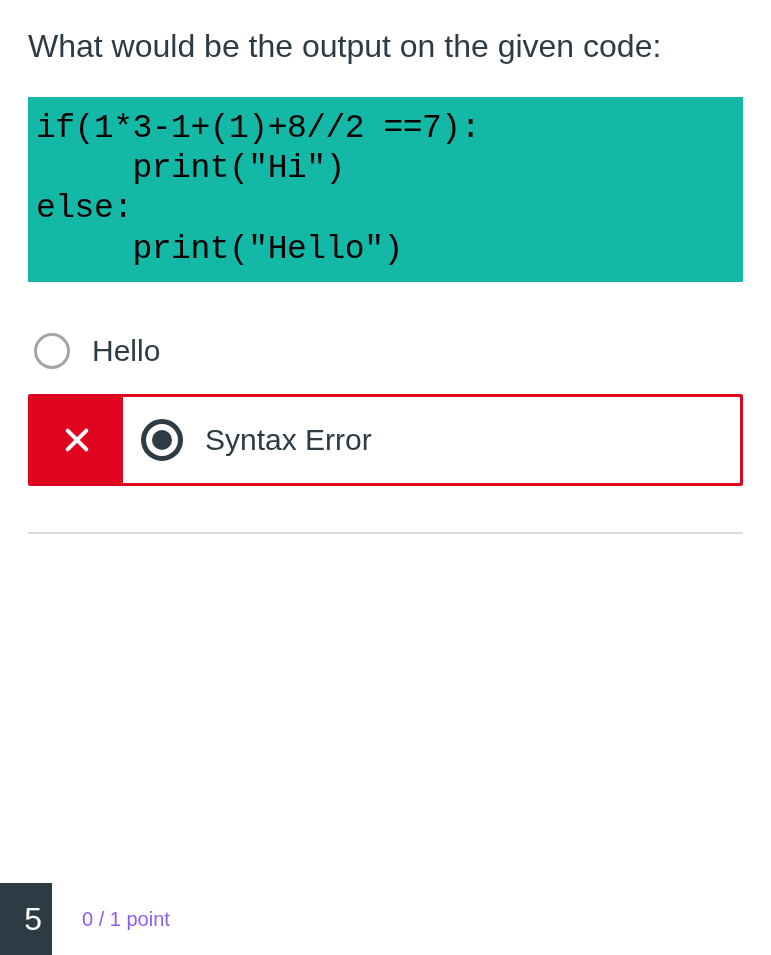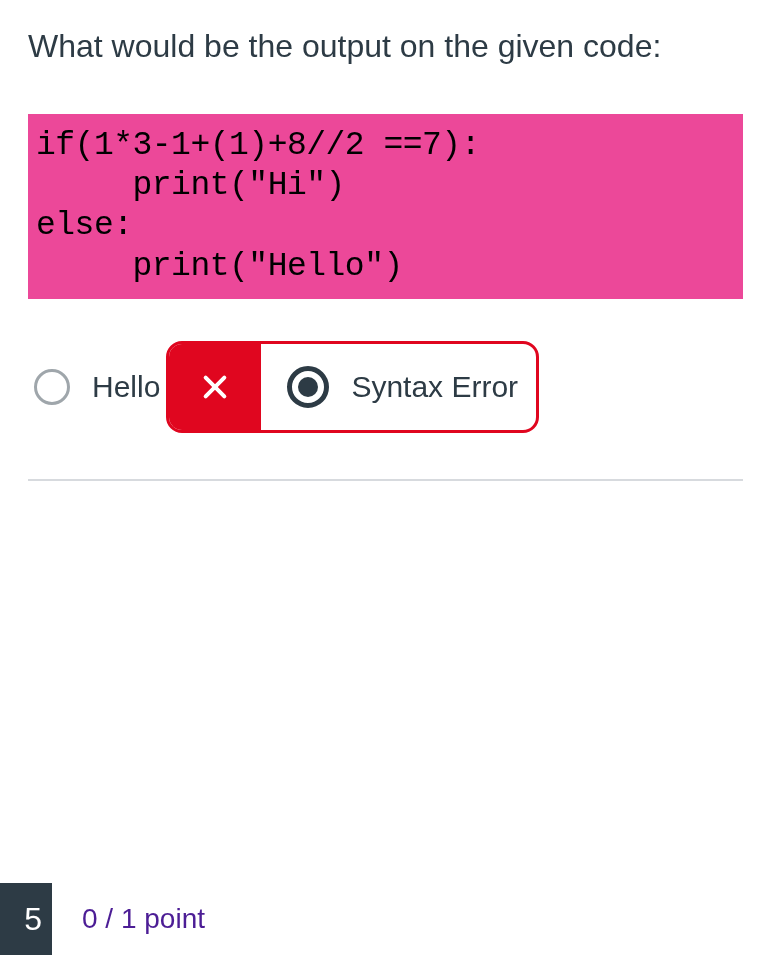--- a/index.html
+++ b/index.html
@@ -15,36 +15,36 @@
       color: #2d3b45;
       position: relative;
     }
     .question-container {
       padding: 24px 28px 0 28px;
     }
     .question-text {
       font-size: 32px;
       line-height: 1.4;
       color: #2d3b45;
-      margin-bottom: 45px;
+      margin-bottom: 28px;
     }
     .code-block {
-      background: #ec4899;
+      background: #14b8a6;
       padding: 12px 8px 12px 8px;
       font-family: 'Courier New', Courier, monospace;
       font-size: 33px;
       line-height: 1.22;
       color: #000;
       white-space: pre;
       margin-bottom: 34px;
       letter-spacing: -0.5px;
     }
     .options {
       display: flex;
-      flex-direction: row;
+      flex-direction: column;
       gap: 0;
     }
     .option {
       display: flex;
       align-items: center;
       padding: 16px 6px;
       min-height: 70px;
     }
     .radio-outer {
       width: 36px;
@@ -58,24 +58,23 @@
       flex-shrink: 0;
     }
     .option-label {
       font-size: 30px;
       color: #2d3b45;
     }
     .option-wrong {
       display: flex;
       align-items: stretch;
       border: 3px solid #e0061f;
-      border-radius: 16px;
+      border-radius: 2px;
       overflow: hidden;
       margin: 8px 0;
-      gap: 8px;
     }
     .wrong-badge {
       width: 92px;
       background: #e0061f;
       display: flex;
       align-items: center;
       justify-content: center;
       flex-shrink: 0;
     }
     .wrong-badge svg {
@@ -124,22 +123,22 @@
       height: 72px;
       background: #2d3b45;
       color: #fff;
       font-size: 32px;
       display: flex;
       align-items: center;
       justify-content: flex-end;
       padding-right: 10px;
     }
     .footer-score {
-      font-size: 28px;
-      color: #4c1d95;
+      font-size: 20px;
+      color: #8b5cf6;
       margin-left: 30px;
     }
   </style>
 </head>
 <body>
 
 <div class="question-container">
   <div class="question-text">What would be the output on the given code:</div>
   <div class="code-block">if(1*3-1+(1)+8//2 ==7):
      print("Hi")

